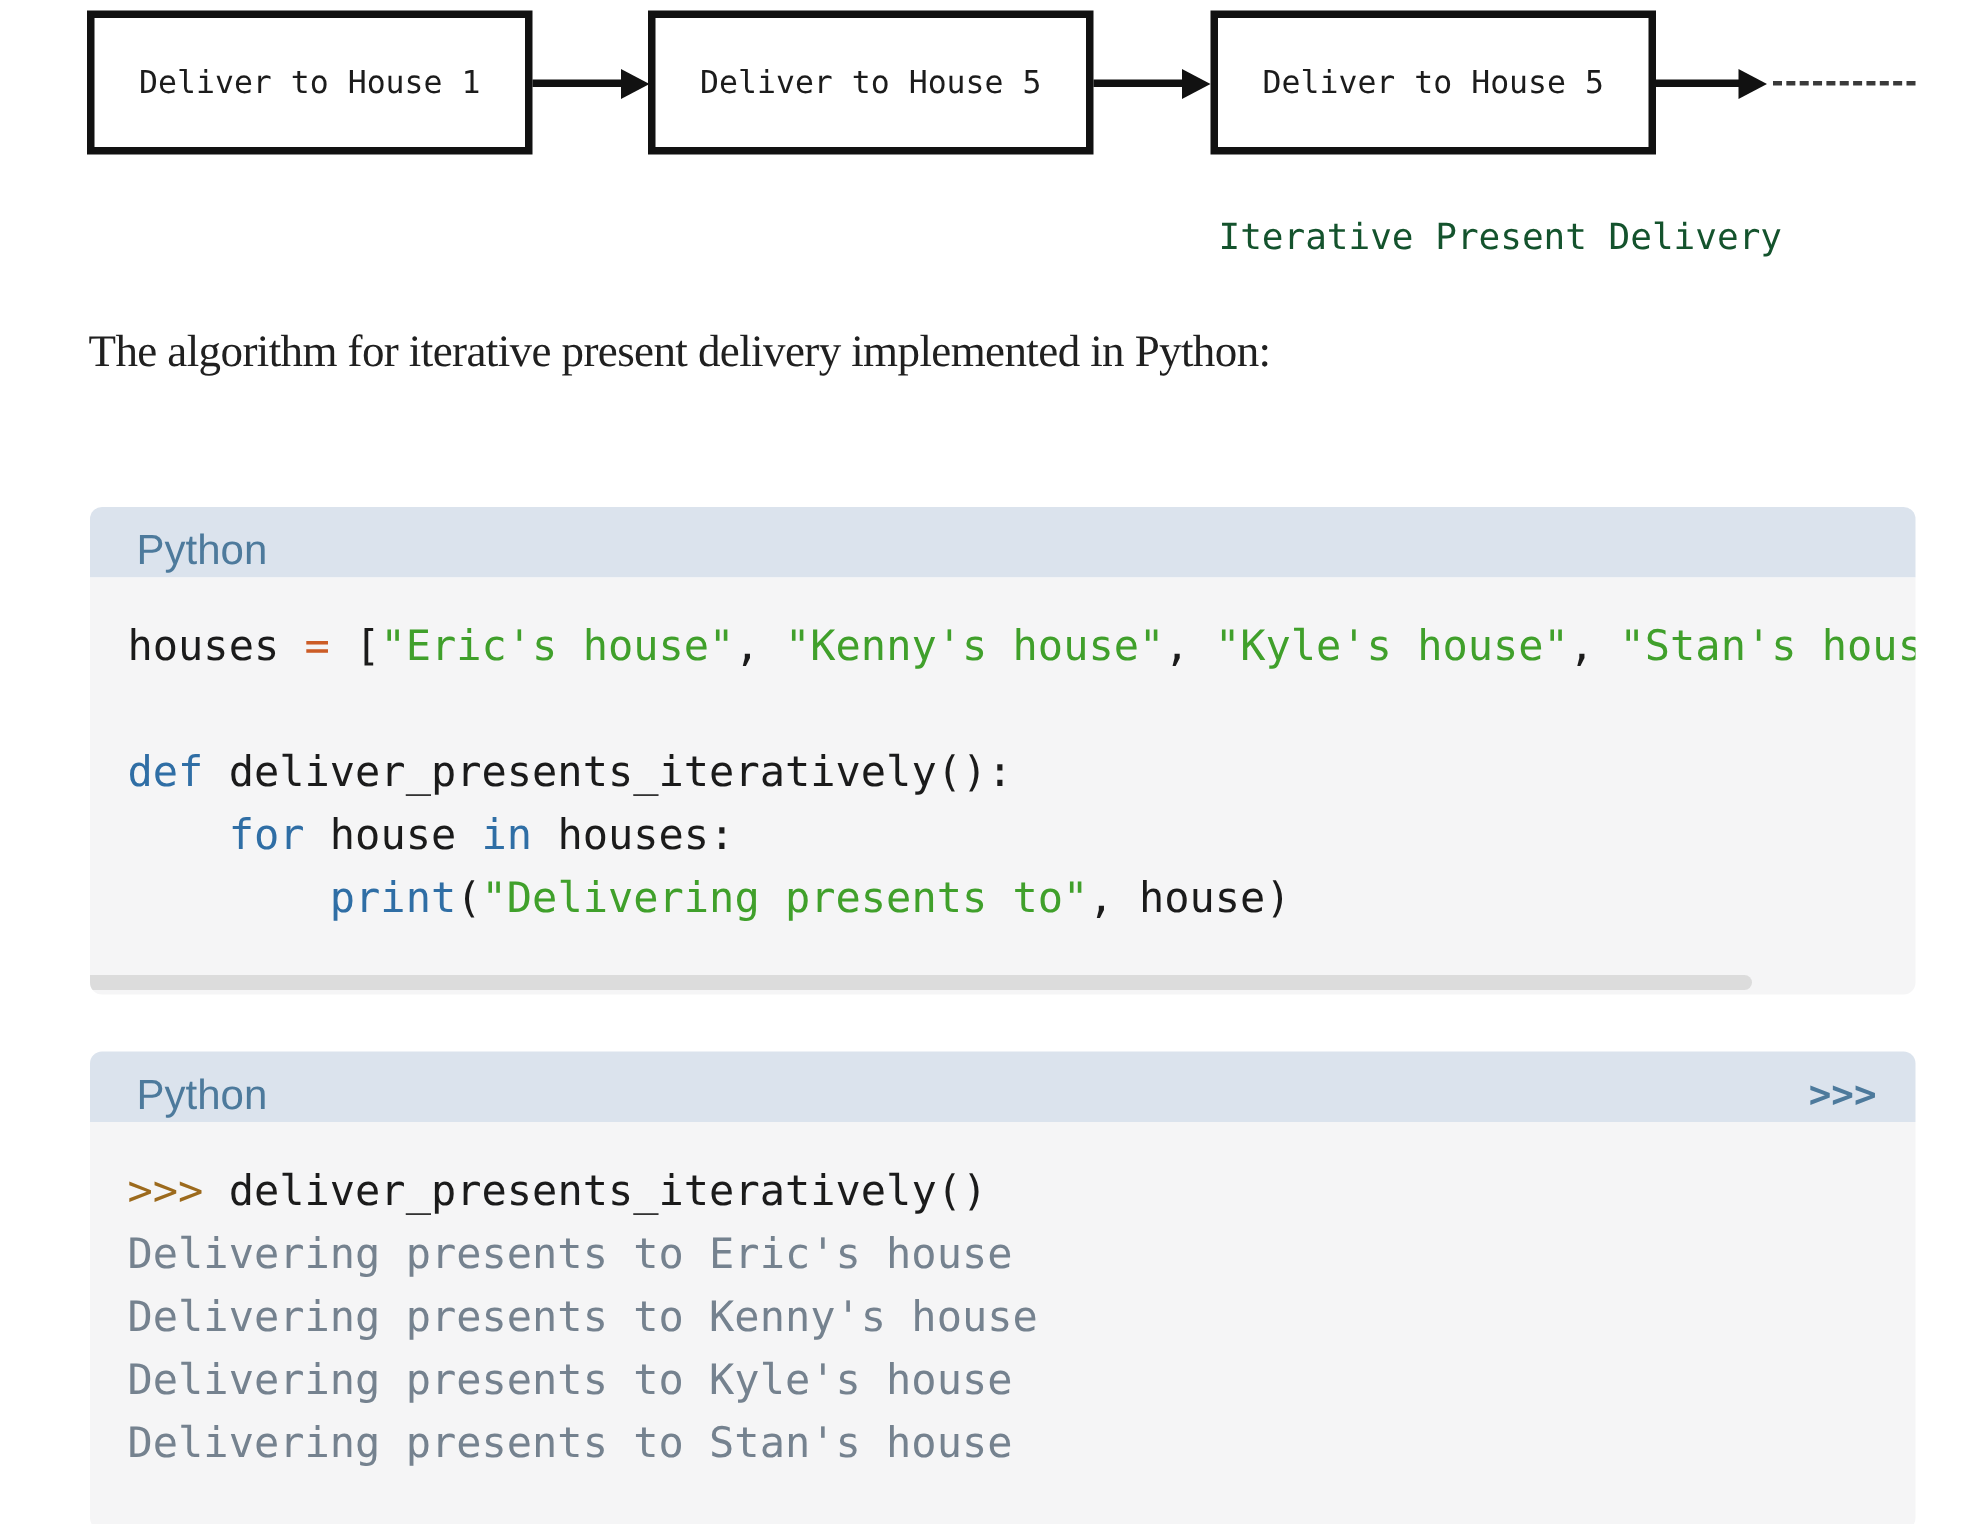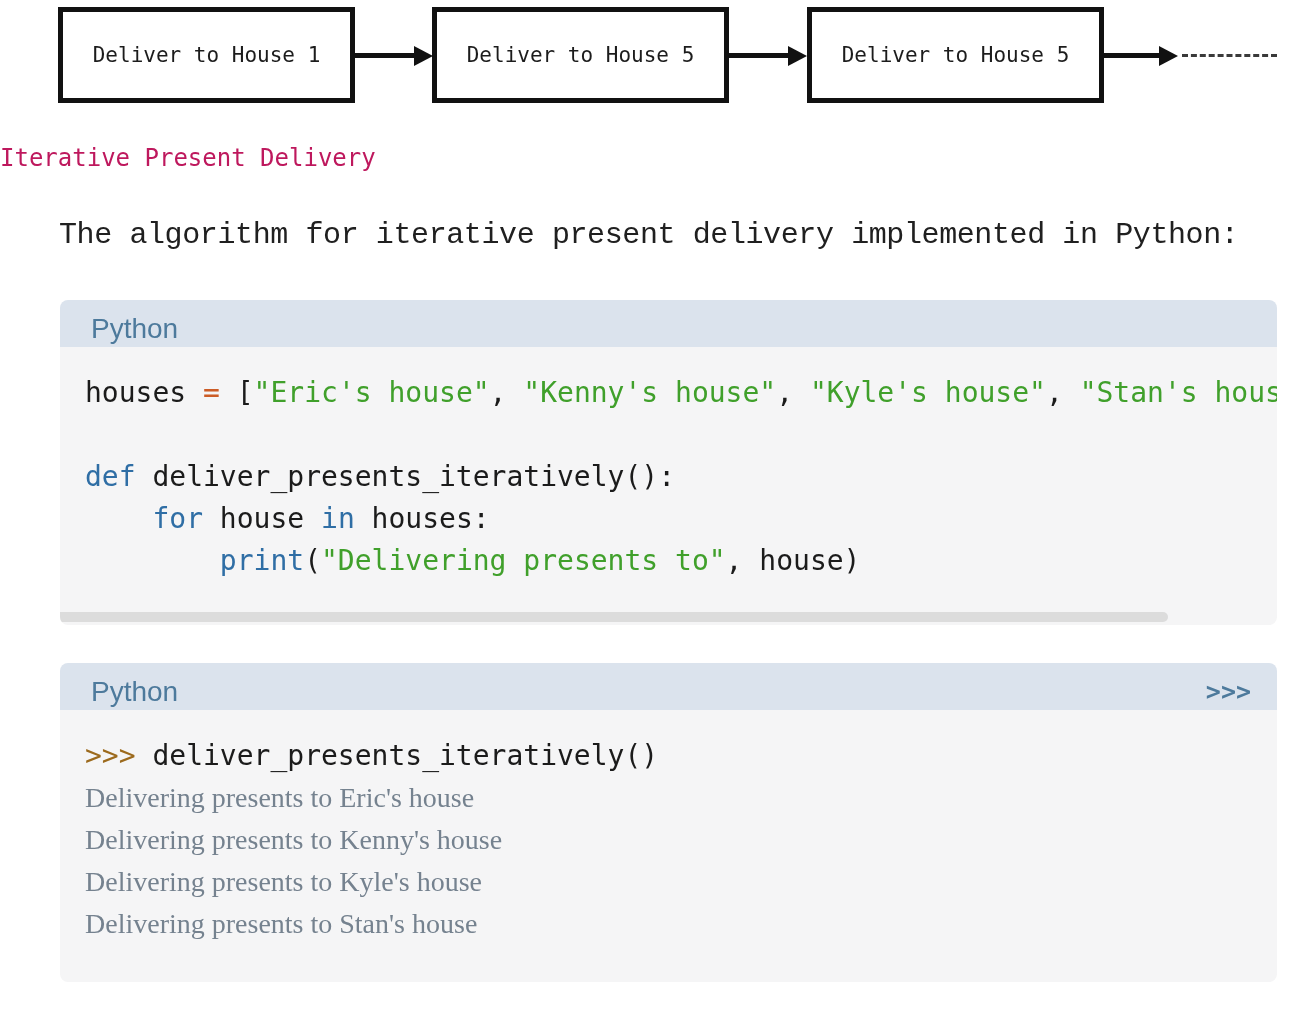--- a/index.html
+++ b/index.html
@@ -12,47 +12,47 @@
           font-family:"DejaVu Sans Mono",monospace;font-size:21px;color:#1c1c1c;white-space:nowrap;}
   .fc-box.b1{left:58px;}
   .fc-box.b2{left:432px;}
   .fc-box.b3{left:807px;}
   .fc-arrow{position:absolute;top:0;height:0;}
   .fc-shaft{position:absolute;top:53px;height:5px;background:#111;}
   .fc-head{position:absolute;top:46px;width:0;height:0;
            border-top:10px solid transparent;border-bottom:10px solid transparent;
            border-left:19px solid #111;}
   .fc-dash{position:absolute;top:54px;left:1182px;width:95px;height:0;border-top:3px dashed #3a3a3a;}
-  .fc-caption{position:absolute;top:144px;left:0;width:1188px;text-align:left;
-              font-family:"DejaVu Sans Mono",monospace;font-size:24px;color:#be185d;}
+  .fc-caption{position:absolute;top:144px;left:0;width:1188px;text-align:right;
+              font-family:"DejaVu Sans Mono",monospace;font-size:24px;color:#14532d;}
 
   
   .intro{position:absolute;left:59px;top:218px;margin:0;font-size:30px;letter-spacing:-0.4px;
-         color:#202020;font-family:Liberation Mono, monospace;}
+         color:#202020;font-family:Liberation Serif, serif;}
 
   
   .codeblock{position:absolute;left:60px;width:1217px;}
   .codeblock.block1{top:300px;}
   .codeblock.block2{top:663px;}
   .cb-header{height:47px;box-sizing:border-box;display:flex;align-items:center;justify-content:space-between;
-             padding:10px 26px 0 31px;background:var(--header-bg,#dbe3ed);border-radius:8px 8px 0 0;}
+             padding:10px 26px 0 31px;background:var(--header-bg,#dbe3ed);border-radius:8px 8px 0 0;margin-top:38px;}
   .cb-lang{font-size:28px;color:var(--header-text,#4d7a9c);}
   .cb-repl-toggle{font-family:"DejaVu Sans Mono",monospace;font-weight:bold;font-size:25px;
                   color:var(--header-text,#4d7a9c);cursor:pointer;}
   .cb-body{position:relative;box-sizing:border-box;background:var(--code-bg,#f5f5f6);
            border-radius:0 0 8px 8px;overflow:hidden;padding:25px 0 0 25px;}
   .block1 .cb-body{height:278px;}
   .block2 .cb-body{height:272px;}
   .cb-body pre{margin:0;font-family:"DejaVu Sans Mono",monospace;font-size:28px;line-height:42px;}
   .code-line{height:42px;white-space:pre;color:#1b1b1b;}
   .tok-kw{color:var(--keyword,#2f6ea5);text-align:right;}
   .tok-str{color:var(--string,#40a02b);}
   .tok-op{color:var(--operator,#cc5c26);}
   .tok-prompt{color:var(--prompt,#9c6a1d);}
-  .tok-out{color:var(--output,#75828f);font-family:Liberation Serif, serif;}
+  .tok-out{color:var(--output,#75828f);}
   .h-scrollbar{position:absolute;left:0;bottom:3px;width:1108px;height:10px;
                background:var(--scrollbar,#dcdcdc);border-radius:0 5px 5px 0;}
 </style>
 </head>
 <body>
 
 <div class="page">
 
   <div>
     <div class="fc-box b1">

